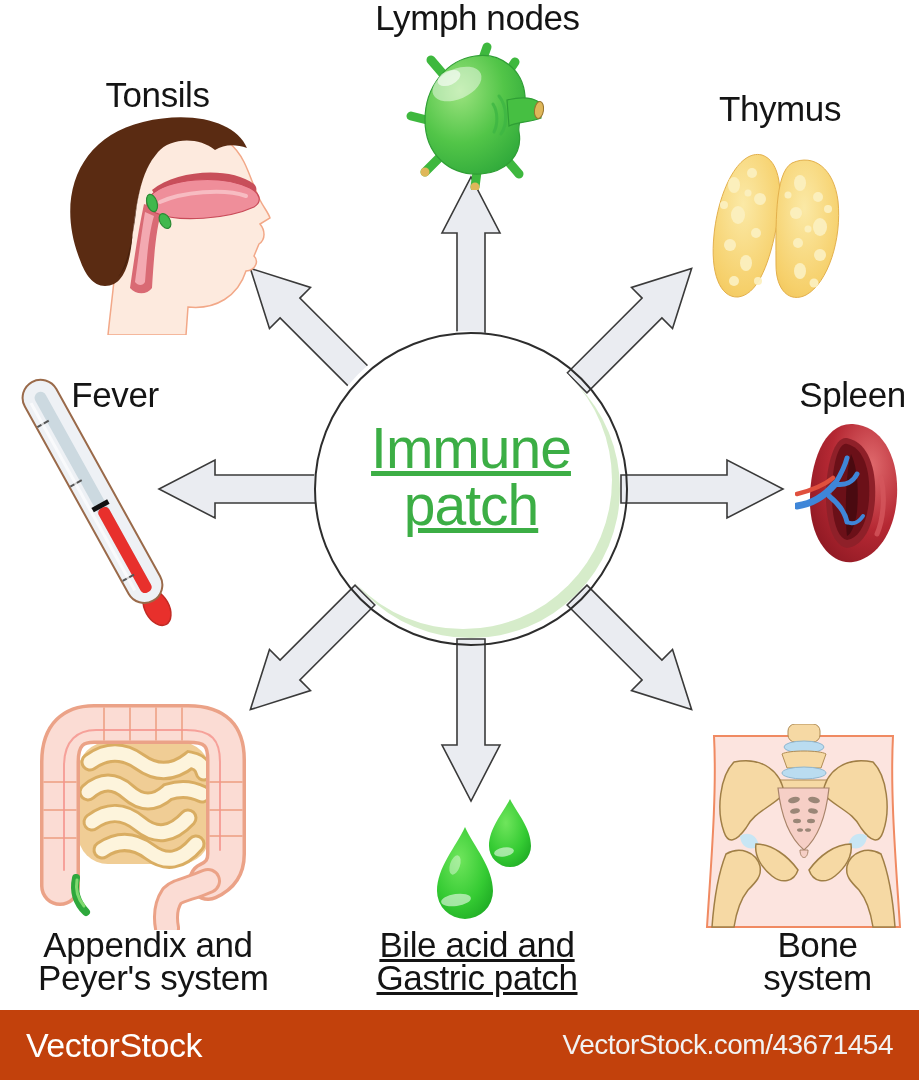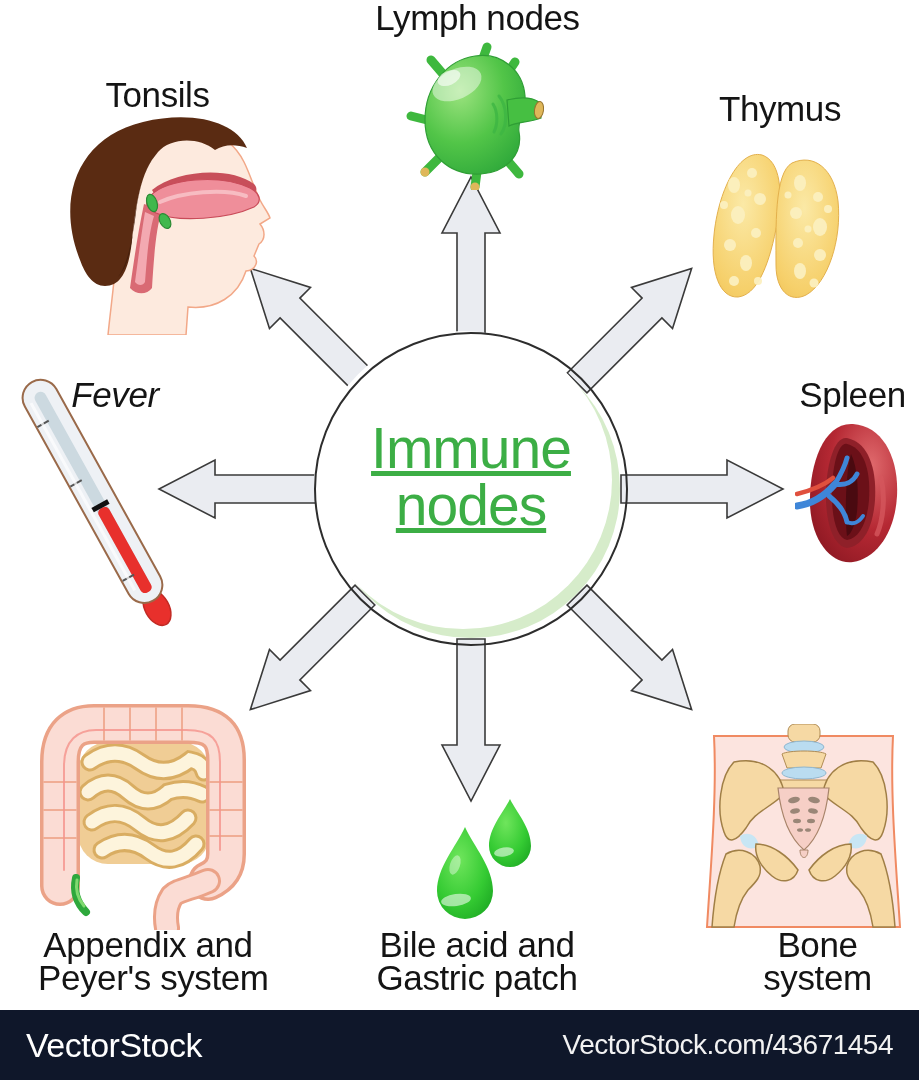--- a/index.html
+++ b/index.html
@@ -12,21 +12,21 @@
     position:absolute;font-size:35px;line-height:33px;color:#141414;
     text-align:center;letter-spacing:-0.4px;white-space:nowrap;
   }
   .label span{display:block;}
   .center-title{
     position:absolute;left:321px;top:420px;width:300px;text-align:center;
     font-size:57px;line-height:57px;letter-spacing:-1px;color:#3cae45;text-decoration:underline;
   }
   .center-title span{display:block;}
   .watermark-bar{
-    position:absolute;left:0;top:1010px;width:919px;height:70px;background:#0f172a;
+    position:absolute;left:0;top:1010px;width:919px;height:70px;background:#c2410c;
     display:flex;align-items:center;justify-content:space-between;
     padding:0 26px;box-sizing:border-box;
   }
   .wm-brand{color:#ffffff;font-size:34px;letter-spacing:-0.5px;}
   .wm-credit{color:#f2f2f2;font-size:28px;letter-spacing:-0.5px;}
 </style>
 </head>
 <body>
 
 <div class="stage">
@@ -240,33 +240,33 @@
     <path d="M44,112 C52,107 61,111 63,122 C56,127 45,125 44,112 Z" fill="#c8e6f4"></path>
     <path d="M171,112 C163,107 154,111 152,122 C159,127 170,125 171,112 Z" fill="#c8e6f4"></path>
     <path d="M60,120 C76,120 92,132 102,146 C98,158 86,160 76,152 C66,144 58,132 60,120 Z" fill="#f6d9a4" stroke="#a07f46" stroke-width="1.5"></path>
     <path d="M155,120 C139,120 123,132 113,146 C117,158 129,160 139,152 C149,144 157,132 155,120 Z" fill="#f6d9a4" stroke="#a07f46" stroke-width="1.5"></path>
     <path d="M30,130 C44,122 60,128 64,142 C66,152 60,158 52,166 C44,176 40,190 38,203 L16,203 C18,176 22,150 30,130 Z" fill="#f6d9a4" stroke="#a07f46" stroke-width="1.5"></path>
     <path d="M185,130 C171,122 155,128 151,142 C149,152 155,158 163,166 C171,176 175,190 177,203 L199,203 C197,176 193,150 185,130 Z" fill="#f6d9a4" stroke="#a07f46" stroke-width="1.5"></path>
   </svg>
 
   <div class="center-title">
     <span>Immune</span>
-    <span>nodes</span>
+    <span>patch</span>
   </div>
 
   <div class="label" style="left:350px;top:1px;width:255px;">Lymph nodes</div>
   <div class="label" style="left:60px;top:78px;width:195px;">Tonsils</div>
   <div class="label" style="left:685px;top:92px;width:190px;">Thymus</div>
-  <div class="label" style="left:25px;top:378px;width:180px;font-style:italic;">Fever</div>
+  <div class="label" style="left:25px;top:378px;width:180px;">Fever</div>
   <div class="label" style="left:760px;top:378px;width:185px;">Spleen</div>
   <div class="label" style="left:38px;top:928px;width:220px;">
     <span>Appendix and</span>
     <span>Peyer's system</span>
   </div>
-  <div class="label" style="left:364px;top:928px;width:226px;">
+  <div class="label" style="left:364px;top:928px;width:226px;text-decoration:underline;">
     <span>Bile acid and</span>
     <span>Gastric patch</span>
   </div>
   <div class="label" style="left:725px;top:928px;width:185px;">
     <span>Bone</span>
     <span>system</span>
   </div>
 
   <div class="watermark-bar">
     <span class="wm-brand">VectorStock</span>

